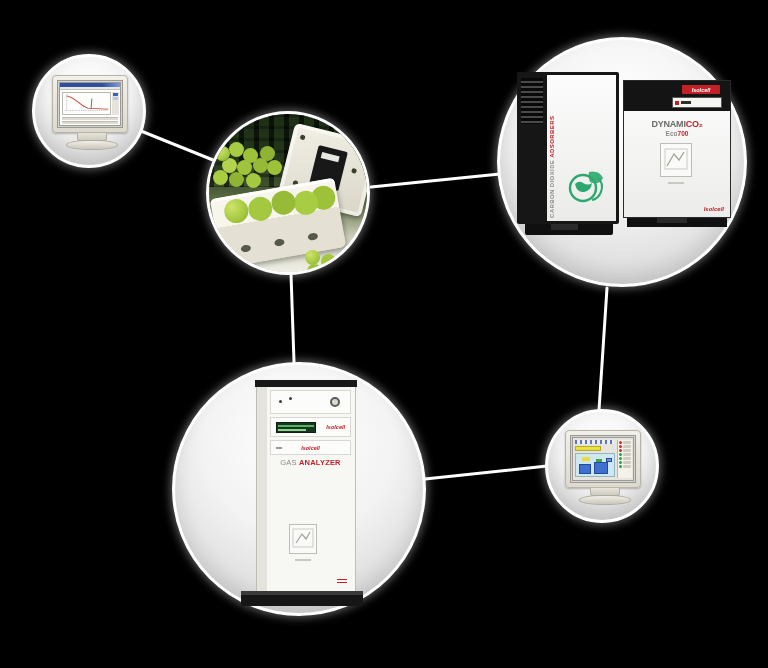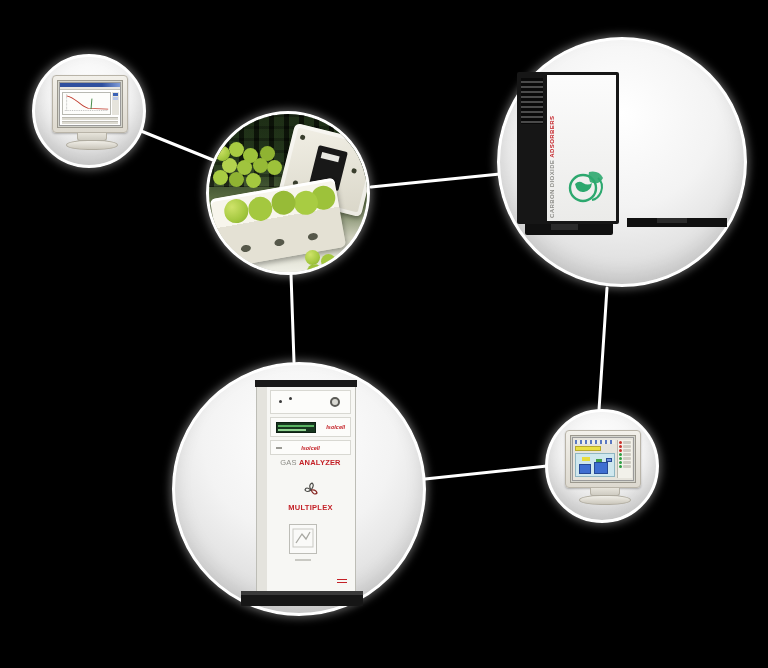--- a/index.html
+++ b/index.html
@@ -180,20 +180,39 @@
         <div class="louver"></div>
         <div class="front"></div>
         <div class="vlabel"><span class="gray">CARBON DIOXIDE </span><span class="red">ADSORBERS</span></div>
         <svg class="globe" viewBox="0 0 42 42">
           <circle cx="18" cy="24" r="13" fill="none" stroke="#2ca86e" stroke-width="2.4"></circle>
           <path d="M10,20 q4,-4 8,-1 q5,3 9,0 q-1,8 -8,9 q-7,1 -9,-8z" fill="#2ca86e"></path>
           <path d="M24,8 q10,-2 14,6 q-4,8 -13,4 q-2,-6 -1,-10z" fill="#2ca86e" opacity=".9"></path>
           <path d="M33,14 q6,5 3,14 q-3,7 -9,8" fill="none" stroke="#2ca86e" stroke-width="2"></path>
         </svg>
       </div>
+      <div class="m-right">
+        <div class="band">
+          <div class="logo-box">Isolcell</div>
+          <div class="disp">
+              <i></i>
+              <i></i>
+            </div>
+        </div>
+        <div class="model"><span>DYNAMI</span><span class="red">CO₂</span></div>
+        <div class="variant"><span>Eco</span><span class="red">700</span></div>
+        <div class="sketch">
+          <svg width="100%" height="100%" viewBox="0 0 30 32">
+              <path d="M6,22 L13,10 L18,16 L23,8" fill="none" stroke="#a8a8a2" stroke-width="1.4"></path>
+              <rect x="4" y="5" width="22" height="20" fill="none" stroke="#c9c9c3" stroke-width="1"></rect>
+            </svg>
+          <div class="cap"></div>
+        </div>
+        <div class="m-brand">Isolcell</div>
+      </div>
       <div class="feet1"></div>
       <div class="feet2"></div>
     </div>
   </div>
 
   <div class="node" style="left:172px;top:362px;width:254px;height:254px;">
     <div class="rack">
       <div class="cap-top"></div>
       <div class="rk rk1">
         <span class="knob" style="left:8px;top:9px;"></span>
@@ -202,28 +221,20 @@
       </div>
       <div class="rk rk2">
         <div class="lcd"></div>
         <div class="rk-brand" style="right:5px;top:6px;">Isolcell</div>
       </div>
       <div class="rk rk3">
         <span class="dash"></span>
         <div class="rk-brand" style="left:0;right:0;top:4px;text-align:center;">Isolcell</div>
       </div>
       <div class="rk rk4"><span class="gray">GAS </span><span class="red">ANALYZER</span></div>
-      <div class="mxwrap">
-        <svg width="16" height="16" viewBox="0 0 16 16">
-          <path d="M8,8 Q5,3 9,1 Q12,3 8,8z" fill="none" stroke="#4a4a46" stroke-width="1.2"></path>
-          <path d="M8,8 Q13,7 14,11 Q11,14 8,8z" fill="none" stroke="#8a2a26" stroke-width="1.2"></path>
-          <path d="M8,8 Q4,11 2,8 Q3,4 8,8z" fill="none" stroke="#4a4a46" stroke-width="1.2"></path>
-        </svg>
-        <div class="mx-label">MULTIPLEX</div>
-      </div>
       <div class="sketch">
         <svg width="100%" height="100%" viewBox="0 0 26 28">
             <rect x="3" y="4" width="20" height="18" fill="none" stroke="#c9c9c3" stroke-width="1"></rect>
             <path d="M6,18 L12,9 L16,14 L20,7" fill="none" stroke="#a8a8a2" stroke-width="1.3"></path>
           </svg>
         <div class="cap"></div>
       </div>
       <div class="redmark"></div>
     </div>
     <div class="plinth"></div>

